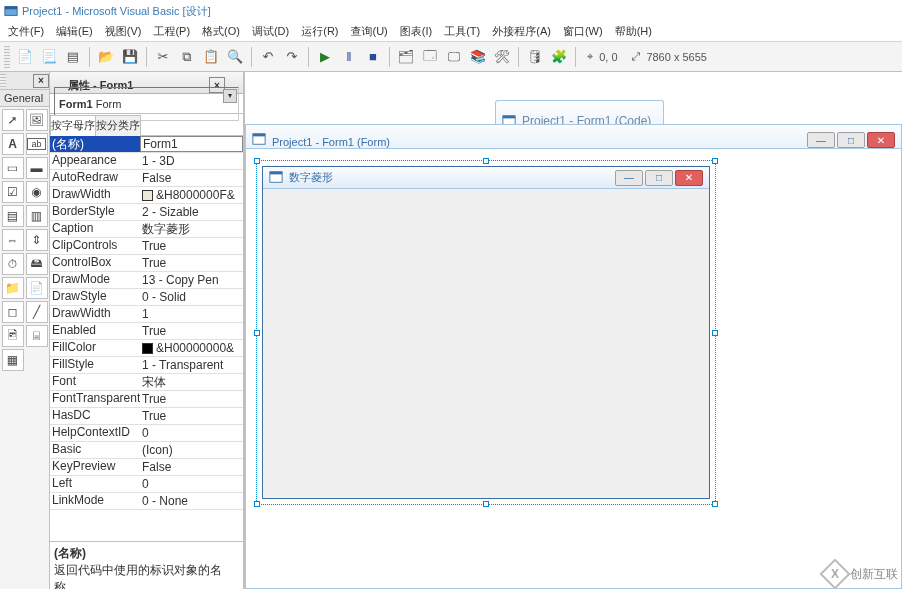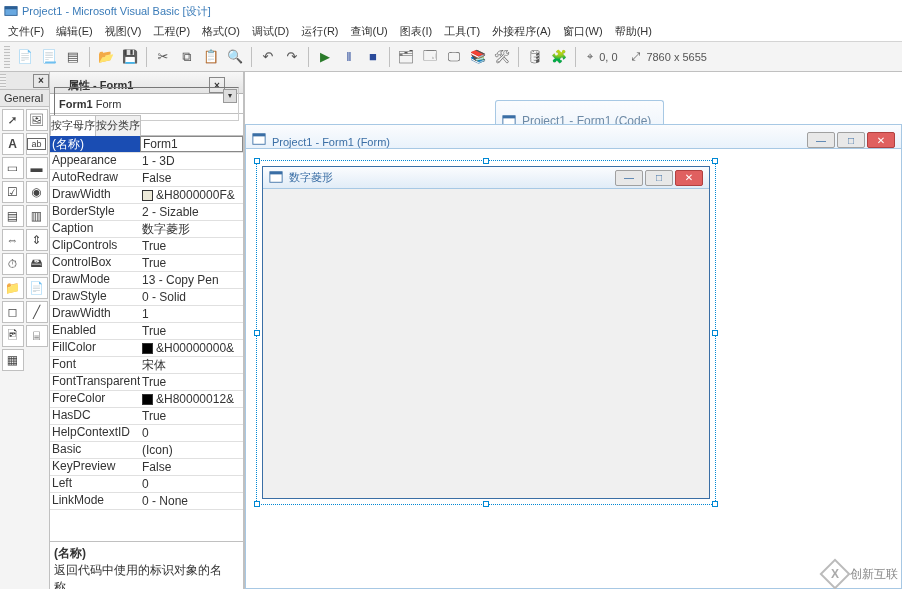--- a/index.html
+++ b/index.html
@@ -270,36 +270,35 @@
           </div>
         </div>
         <div class="prop-row">
           <div class="pname">FillColor</div>
           <div class="pval">
             <span class="color-swatch" style="background: rgb(0, 0, 0);"></span>
             <span>&amp;H00000000&amp;</span>
           </div>
         </div>
         <div class="prop-row">
+          <div class="pname">FillStyle</div>
+          <div class="pval">
+            <span>1 - Transparent</span>
+          </div>
+        </div>
+        <div class="prop-row">
           <div class="pname">Font</div>
           <div class="pval">
             <span>宋体</span>
           </div>
         </div>
         <div class="prop-row">
           <div class="pname">FontTransparent</div>
           <div class="pval">
             <span>True</span>
-          </div>
-        </div>
-        <div class="prop-row">
-          <div class="pname">ForeColor</div>
-          <div class="pval">
-            <span class="color-swatch" style="background: rgb(0, 0, 0);"></span>
-            <span>&amp;H80000012&amp;</span>
           </div>
         </div>
         <div class="prop-row">
           <div class="pname">HasDC</div>
           <div class="pval">
             <span>True</span>
           </div>
         </div>
         <div class="prop-row">
           <div class="pname">HelpContextID</div>

